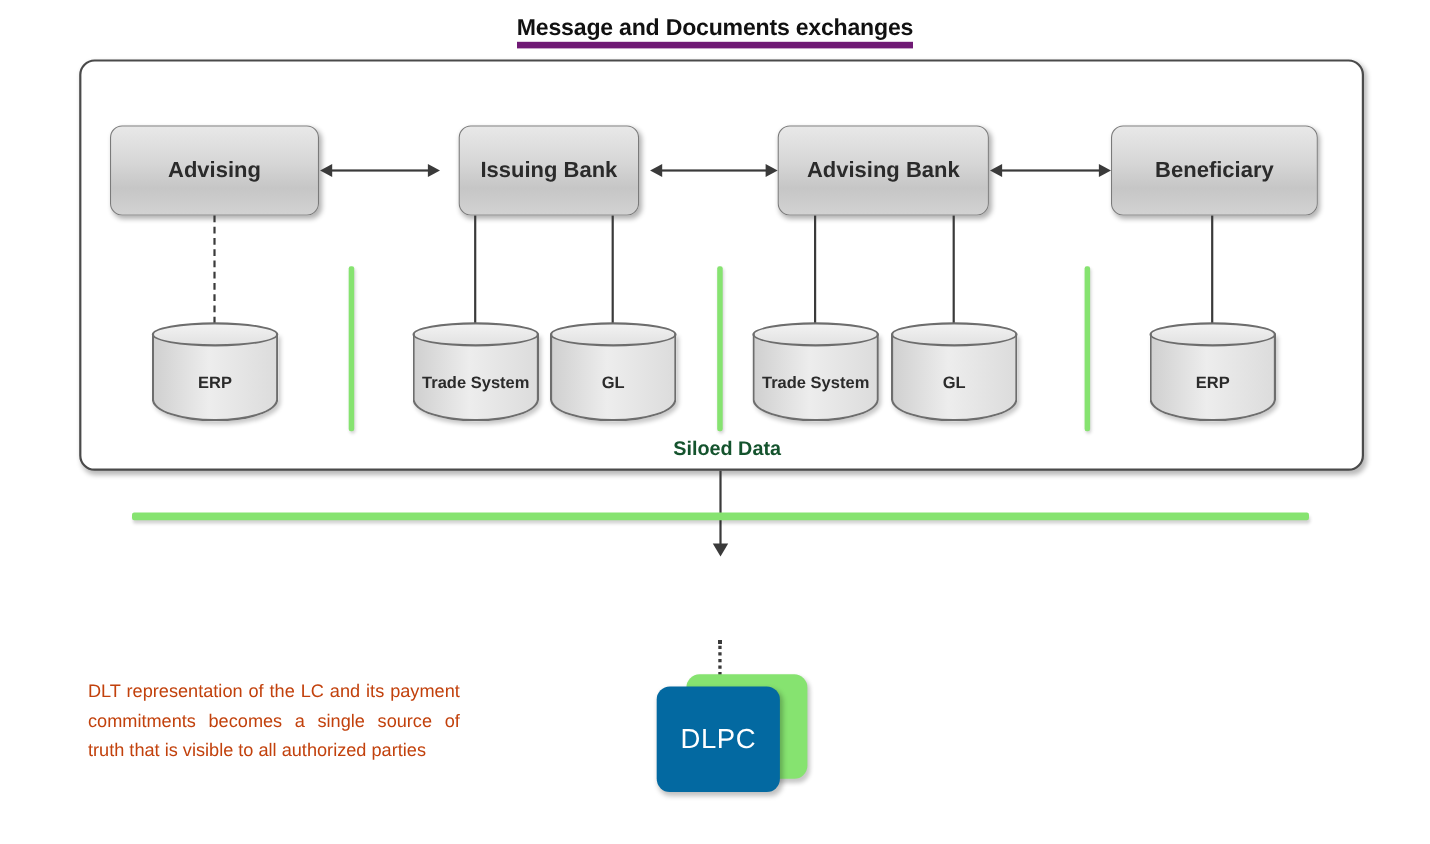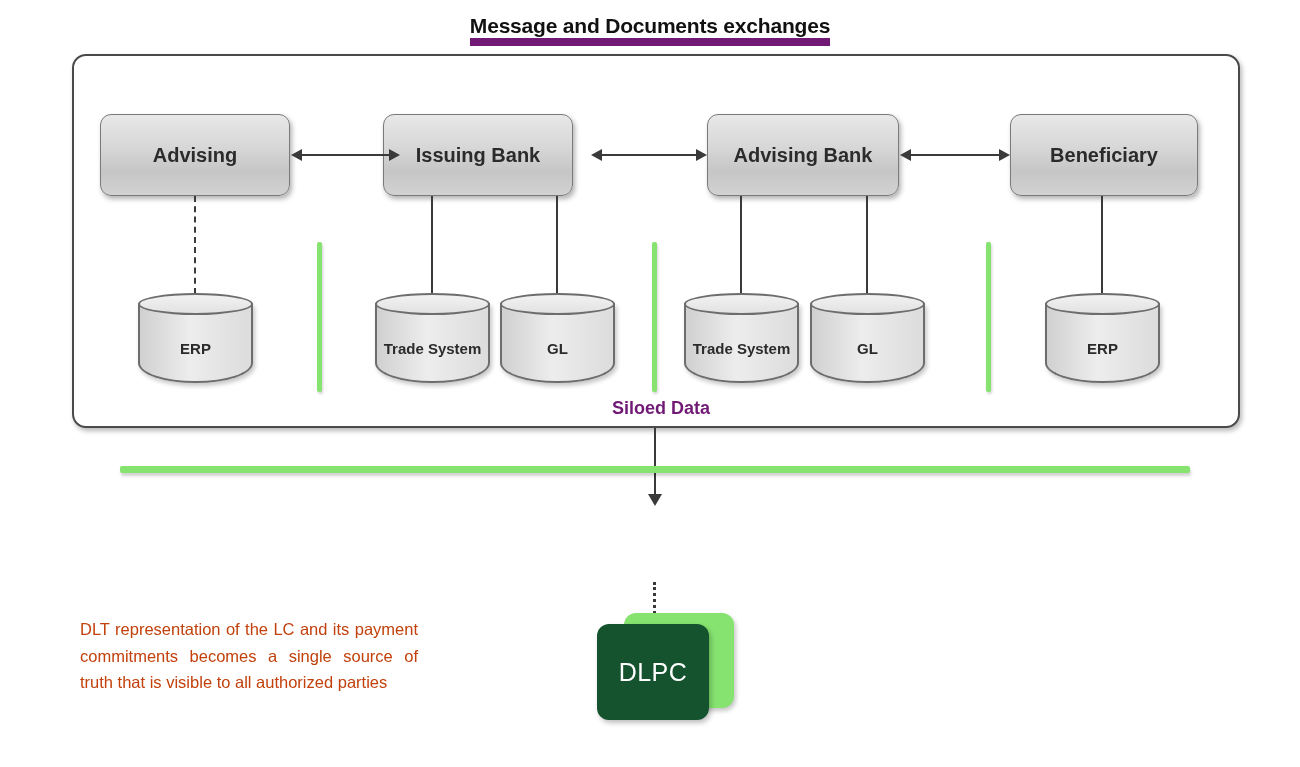--- a/index.html
+++ b/index.html
@@ -29,21 +29,21 @@
     left: 0;
     top: 14px;
     width: 1300px;
     text-align: center;
     font-size: 21px;
     font-weight: bold;
     color: #111111;
     letter-spacing: -0.2px;
   }
   #title span {
-    border-bottom: 8px solid #701a75;
+    border-bottom: 6px solid #701a75;
     padding-bottom: 1px;
   }
 
   
   #silo-container {
     left: 72px;
     top: 54px;
     width: 1168px;
     height: 374px;
     border: 2px solid #4a4a4a;
@@ -158,21 +158,21 @@
   }
 
   
   #siloed-label {
     left: 540px;
     top: 398px;
     width: 230px;
     text-align: center;
     font-size: 18px;
     font-weight: bold;
-    color: #701a75;
+    color: #14532d;
     background: #ffffff;
     padding: 0 6px;
   }
 
   
   #lc-box {
     left: 548px;
     top: 508px;
     width: 214px;
     height: 72px;
@@ -199,21 +199,21 @@
     height: 95px;
     background: #86E370;
     border-radius: 12px;
     box-shadow: 2px 3px 4px rgba(0,0,0,0.22);
   }
   #dlpc-front {
     left: 597px;
     top: 624px;
     width: 112px;
     height: 96px;
-    background: #14532d;
+    background: #0369a1;
     border-radius: 12px;
     box-shadow: 2px 3px 5px rgba(0,0,0,0.25);
     display: flex;
     align-items: center;
     justify-content: center;
     color: #ffffff;
     font-size: 25px;
     font-weight: normal;
     letter-spacing: 0.5px;
   }
@@ -237,21 +237,21 @@
   <div class="abs" id="title">
     <span>Message and Documents exchanges</span>
   </div>
 
   <div class="abs" id="silo-container"></div>
 
   <div class="abs party-box" style="left:100px; top:114px; width:190px;">
     <span>Advising</span>
   </div>
 
-  <div class="abs party-box" style="left:383px; top:114px; width:190px;">
+  <div class="abs party-box" style="left:417px; top:114px; width:164px;">
     <span>Issuing Bank</span>
   </div>
 
   <div class="abs party-box" style="left:1010px; top:114px; width:188px;">
     <span>Beneficiary</span>
   </div>
 
   <div class="abs party-box" style="left:707px; top:114px; width:192px;">
     <span>Advising Bank</span>
   </div>

